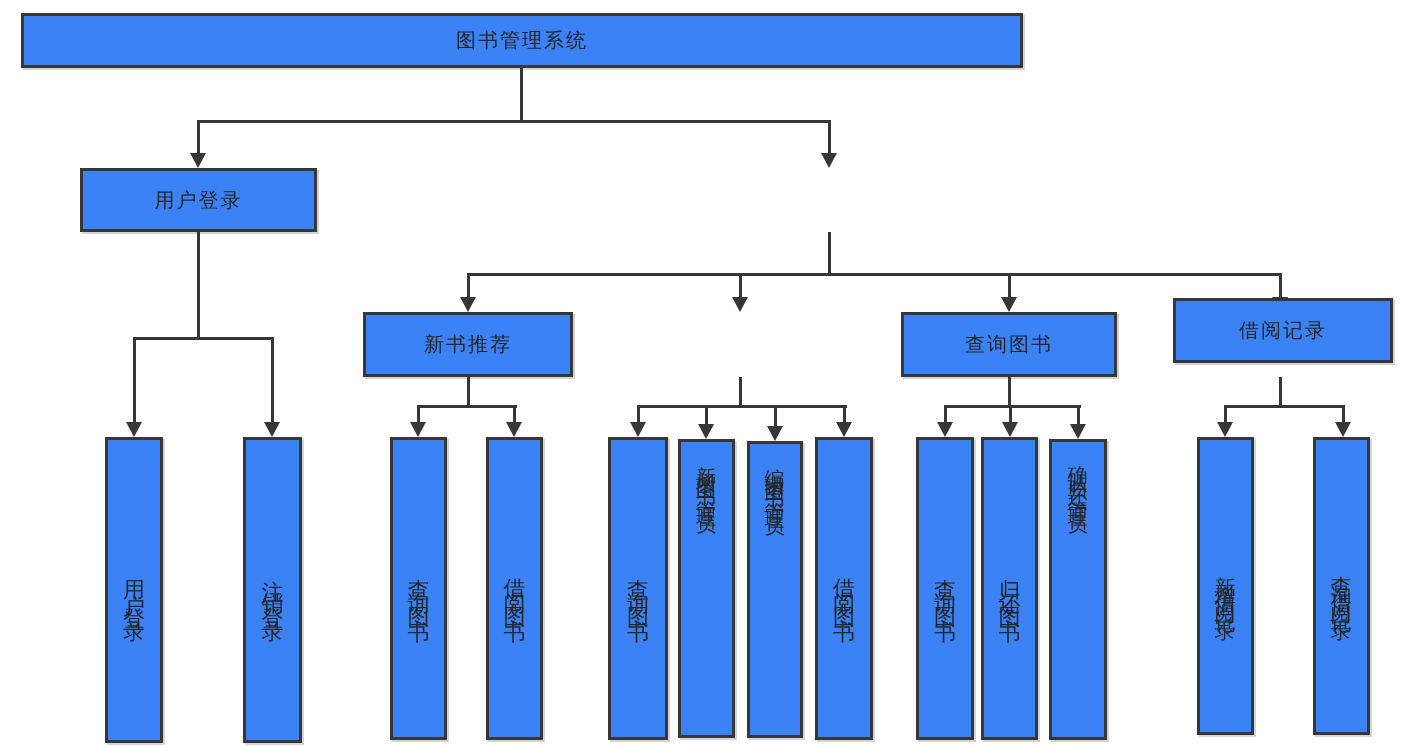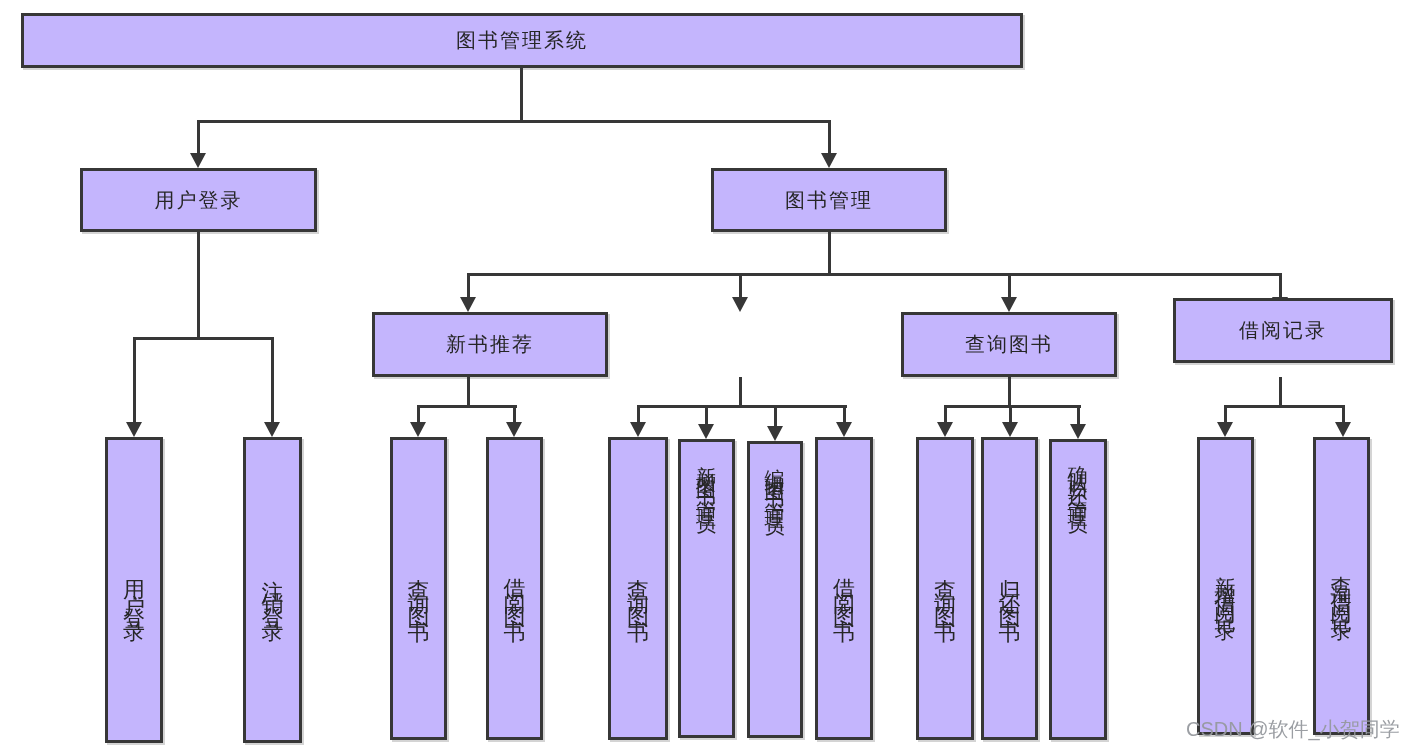--- a/index.html
+++ b/index.html
@@ -13,21 +13,21 @@
     width: 1405px;
     height: 747px;
     background: #ffffff;
     overflow: hidden;
   }
   
   .box {
     position: absolute;
     box-sizing: border-box;
     border: 3px solid #373737;
-    background: #c4b5fd;
+    background: #3b82f6;
     box-shadow: 2px 2px 0 rgba(160,160,160,0.45);
     display: flex;
     align-items: center;
     justify-content: center;
   }
   .box .label {
     color: #262626;
     font-size: 20px;
     letter-spacing: 2px;
     white-space: nowrap;
@@ -89,44 +89,41 @@
 
   <div class="line vl" style="left:520px;top:68px;height:52px"></div>
   <div class="line hl" style="left:197px;top:120px;width:634px"></div>
   <div class="line vl" style="left:197px;top:120px;height:34px"></div>
   <div class="arrow" style="left:190px;top:153px"></div>
   <div class="line vl" style="left:828px;top:120px;height:34px"></div>
   <div class="arrow" style="left:821px;top:153px"></div>
 
   <div class="box" style="left:80px;top:168px;width:237px;height:64px">
     <span class="label">用户登录</span>
-  </div>
-  <div class="box" style="left:711px;top:168px;width:236px;height:64px">
-    <span class="label">图书管理</span>
   </div>
 
   <div class="line vl" style="left:197px;top:232px;height:105px"></div>
   <div class="line hl" style="left:133px;top:337px;width:141px"></div>
   <div class="line vl" style="left:133px;top:337px;height:86px"></div>
   <div class="arrow" style="left:126px;top:422px"></div>
   <div class="line vl" style="left:271px;top:337px;height:86px"></div>
   <div class="arrow" style="left:264px;top:422px"></div>
 
   <div class="line vl" style="left:828px;top:232px;height:41px"></div>
   <div class="line hl" style="left:467px;top:273px;width:815px"></div>
   <div class="line vl" style="left:467px;top:273px;height:25px"></div>
   <div class="arrow" style="left:460px;top:297px"></div>
   <div class="line vl" style="left:739px;top:273px;height:25px"></div>
   <div class="arrow" style="left:732px;top:297px"></div>
   <div class="line vl" style="left:1008px;top:273px;height:25px"></div>
   <div class="arrow" style="left:1001px;top:297px"></div>
   <div class="line vl" style="left:1279px;top:273px;height:25px"></div>
   <div class="arrow" style="left:1272px;top:297px"></div>
 
-  <div class="box" style="left:372px;top:312px;width:236px;height:65px">
+  <div class="box" style="left:363px;top:312px;width:210px;height:65px">
     <span class="label">新书推荐</span>
   </div>
   <div class="box" style="left:901px;top:312px;width:216px;height:65px">
     <span class="label">查询图书</span>
   </div>
   <div class="box" style="left:1173px;top:298px;width:220px;height:65px">
     <span class="label">借阅记录</span>
   </div>
 
   <div class="line vl" style="left:467px;top:377px;height:28px"></div>
@@ -200,15 +197,14 @@
     <span class="label">确认归还（管理员）</span>
   </div>
 
   <div class="box vbox chars6" style="left:1197px;top:437px;width:57px;height:298px">
     <span class="label">新增借阅记录</span>
   </div>
   <div class="box vbox chars6" style="left:1313px;top:437px;width:57px;height:298px">
     <span class="label">查询借阅记录</span>
   </div>
 
-  <div class="watermark">CSDN @软件_小贺同学</div>
 
 </div>
 
 </body></html>

